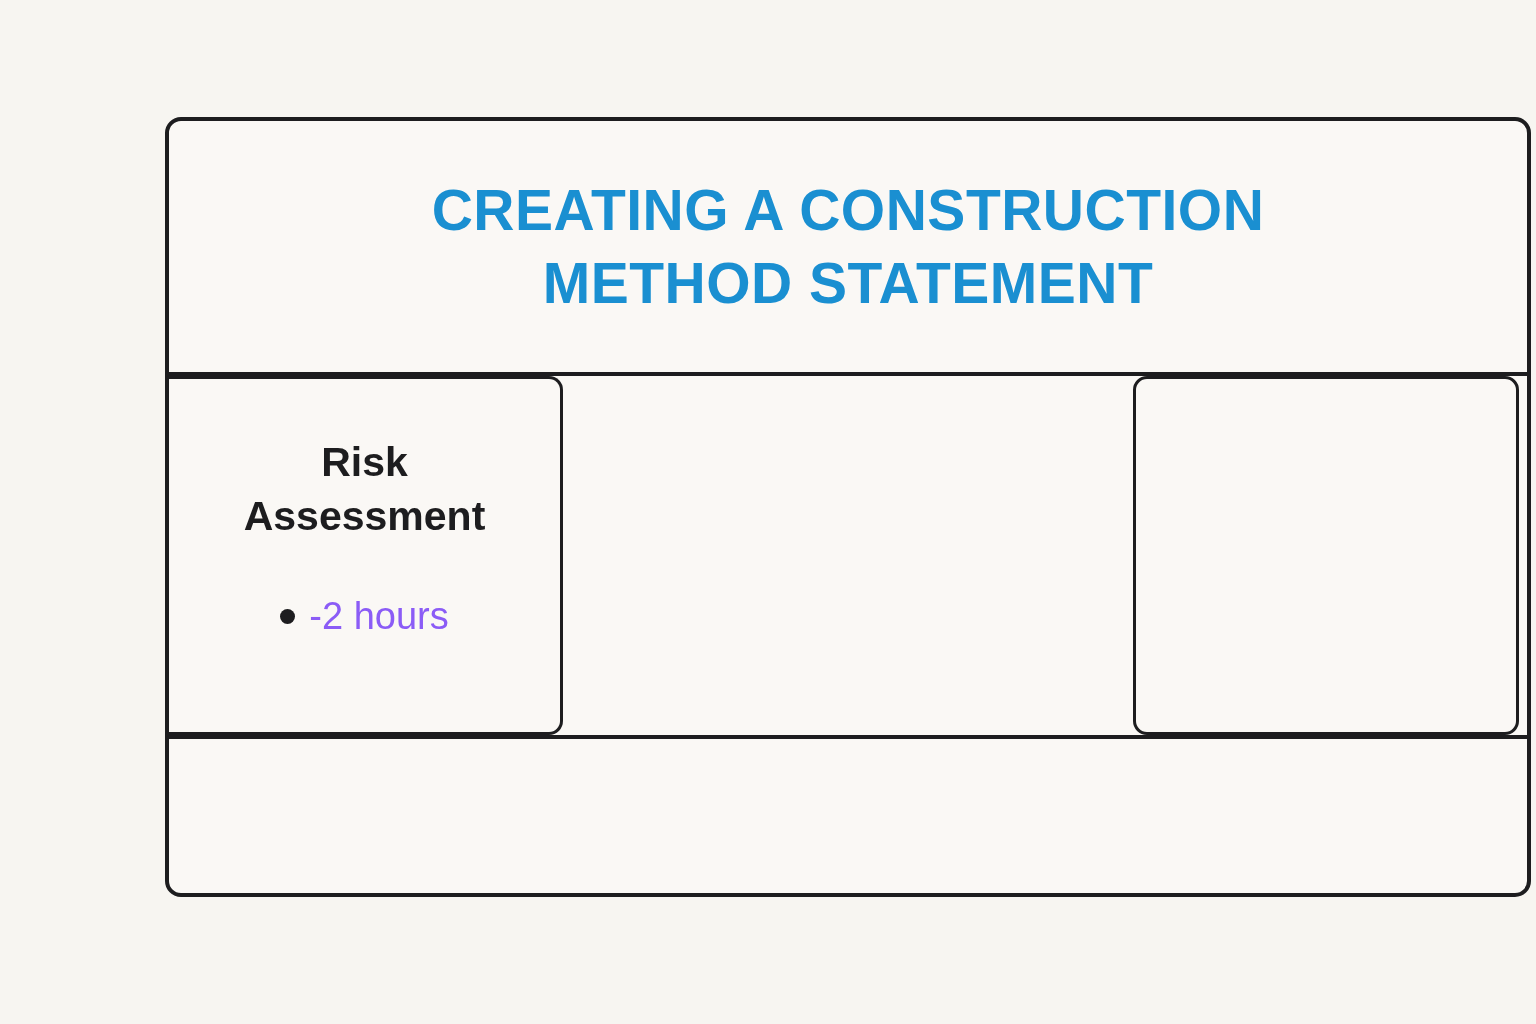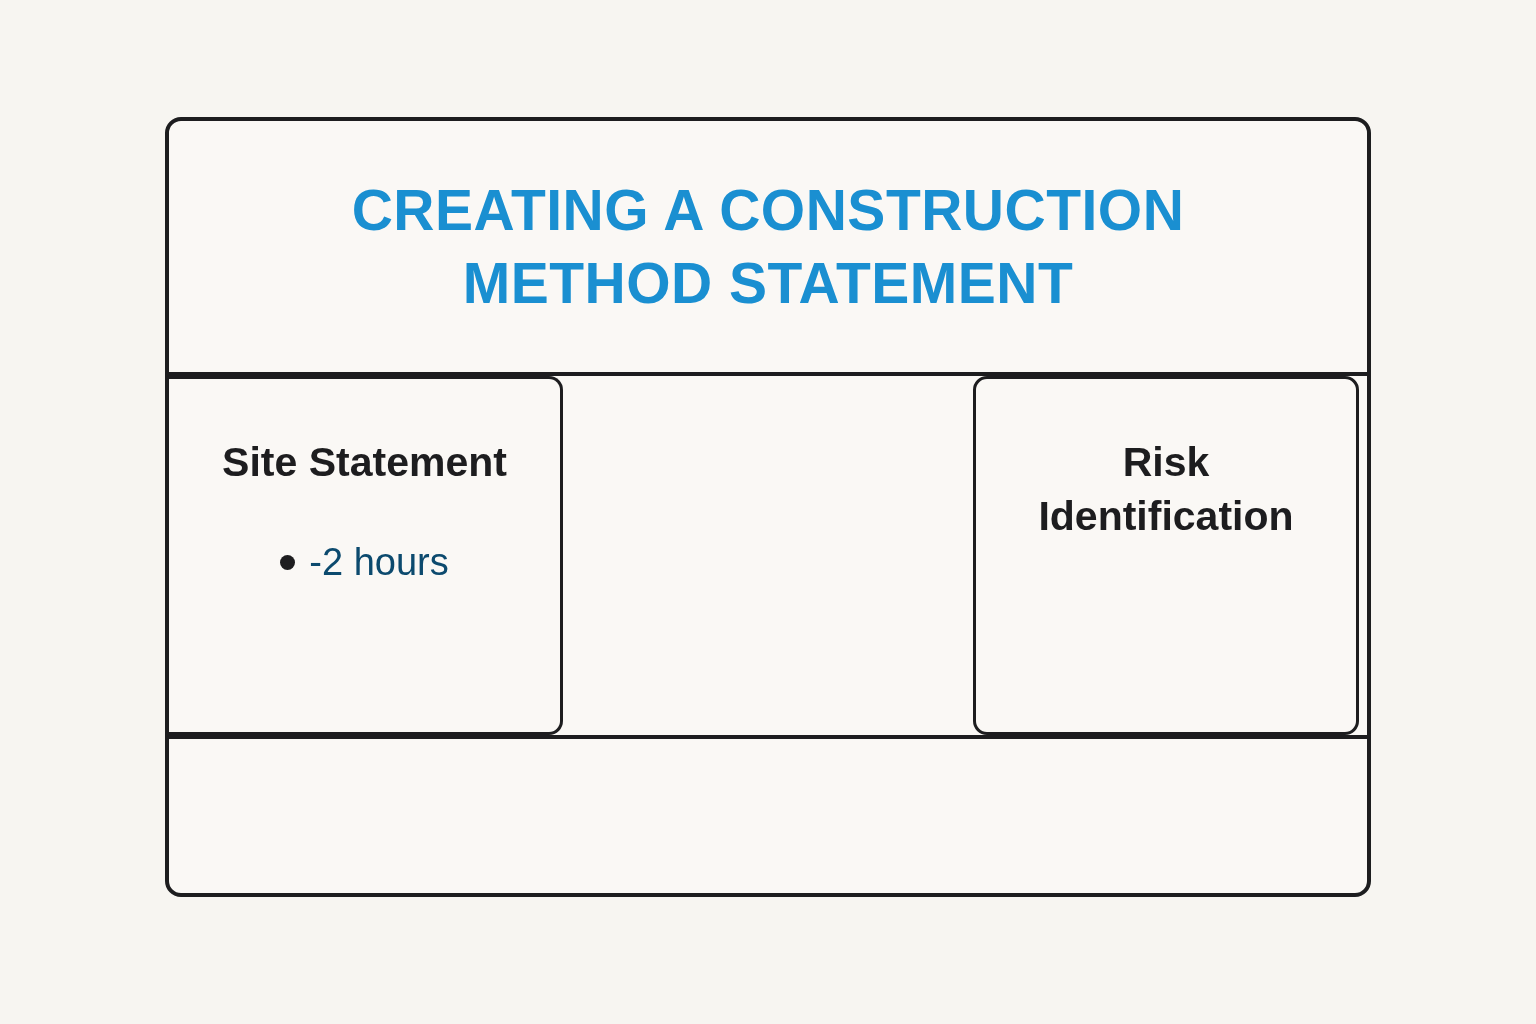--- a/index.html
+++ b/index.html
@@ -15,21 +15,21 @@
   }
   .stage {
     position: relative;
     width: 1536px;
     height: 1024px;
   }
   .outer-card {
     position: absolute;
     left: 165px;
     top: 117px;
-    width: 1206px;
+    width: 1366px;
     height: 780px;
     box-sizing: border-box;
     border: 4px solid #1d1d1f;
     border-radius: 16px;
     background: #faf8f5;
   }
   .title-zone {
     position: absolute;
     left: 0;
     top: 0;
@@ -96,21 +96,21 @@
     font-size: 41px;
     font-weight: bold;
     color: #1d1d1f;
     text-align: center;
     line-height: 1.32;
     max-width: 320px;
   }
   .step-detail {
     margin-top: 52px;
     font-size: 38px;
-    color: #0c4a6e;
+    color: #8b5cf6;
     text-align: center;
     display: flex;
     align-items: center;
     gap: 14px;
   }
   .bullet {
     display: inline-block;
     width: 15px;
     height: 15px;
     border-radius: 50%;
@@ -131,29 +131,28 @@
 <div class="stage">
   <div class="outer-card">
 
     <div class="title-zone">
       <h1 class="title">Creating a Construction Method Statement</h1>
     </div>
 
     <div class="cards-zone">
 
       <div class="step-card first">
-        <div class="step-title">Site Statement</div>
+        <div class="step-title">Risk Assessment</div>
         <div class="step-detail">
           <span class="bullet"></span>
           <span>-2 hours</span>
         </div>
       </div>
 
       <div class="step-card">
-        <div class="step-title">Risk Identification</div>
       </div>
 
 
     </div>
 
     <div class="footer-zone"></div>
   </div>
 </div>
 
 </body></html>

